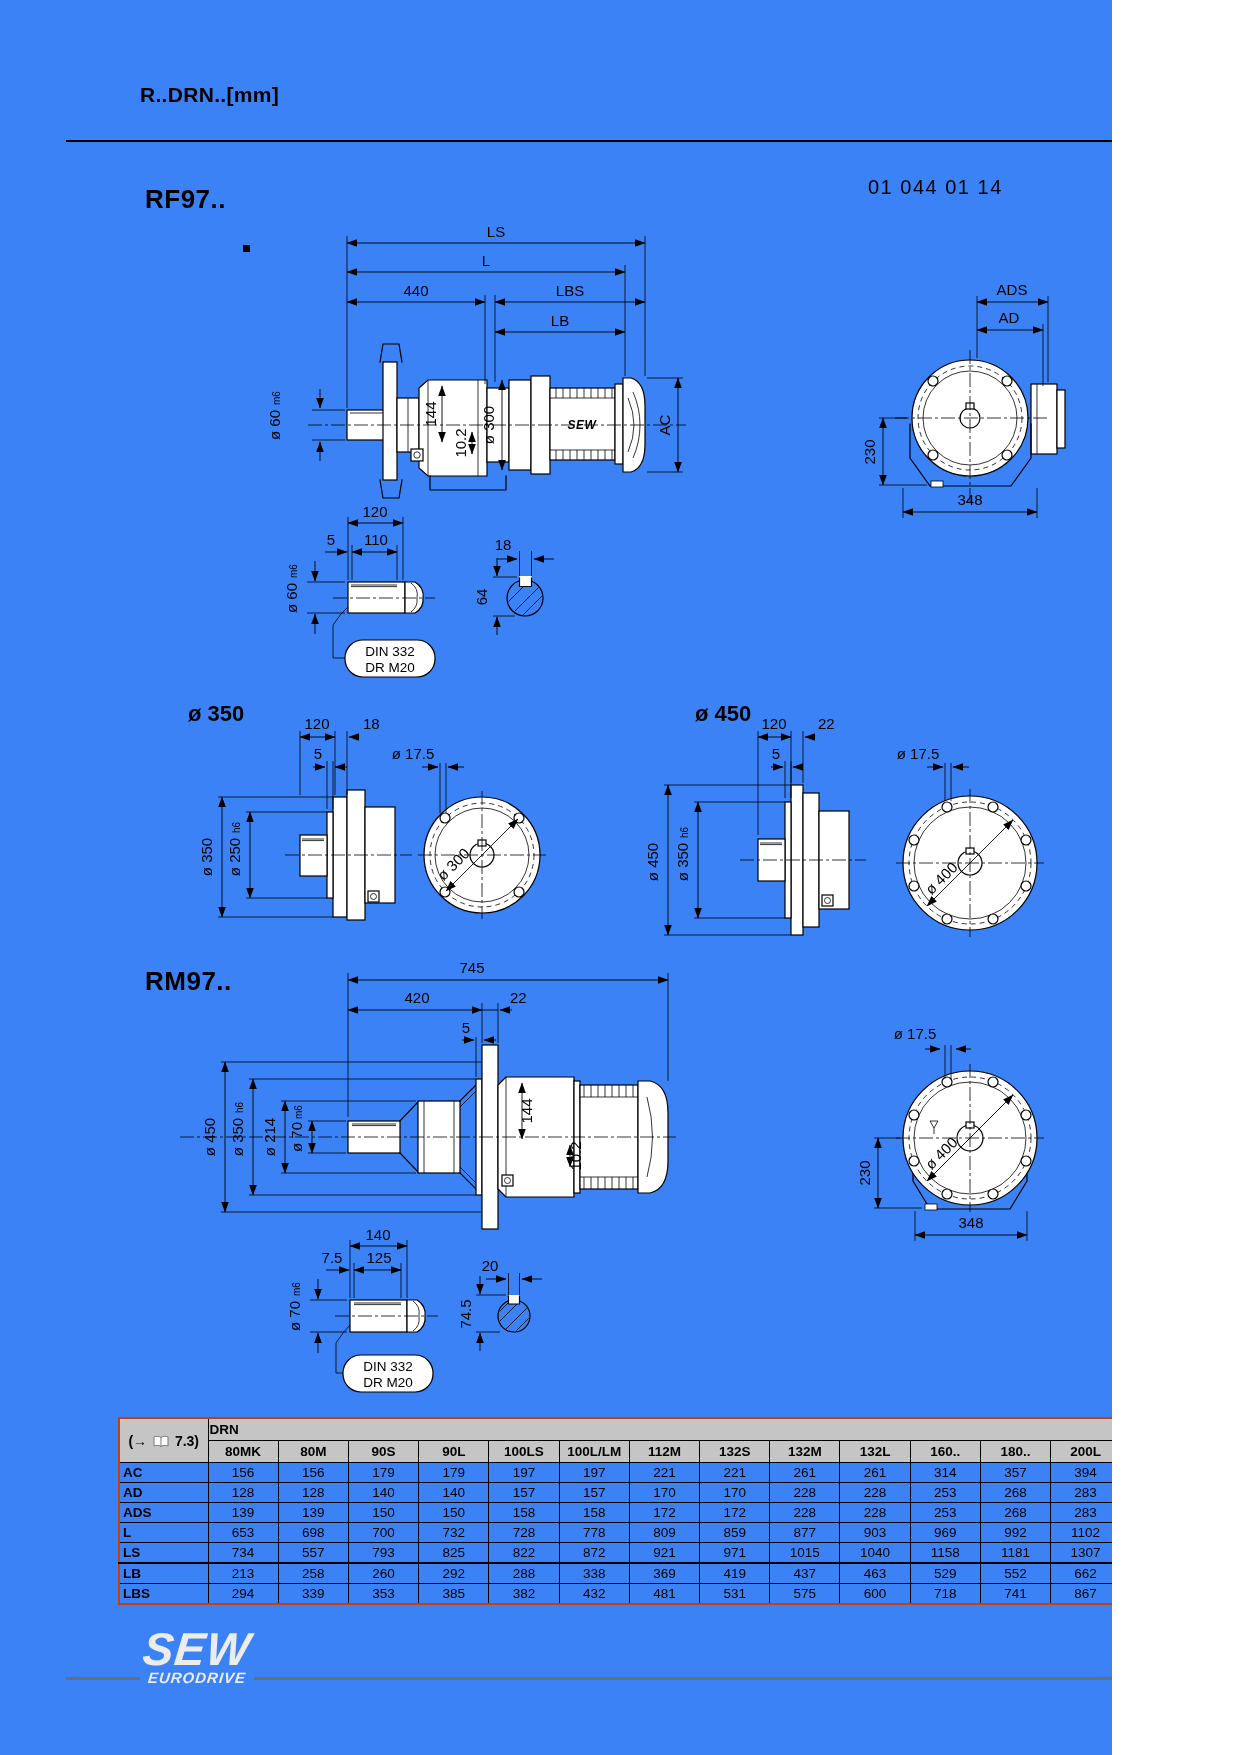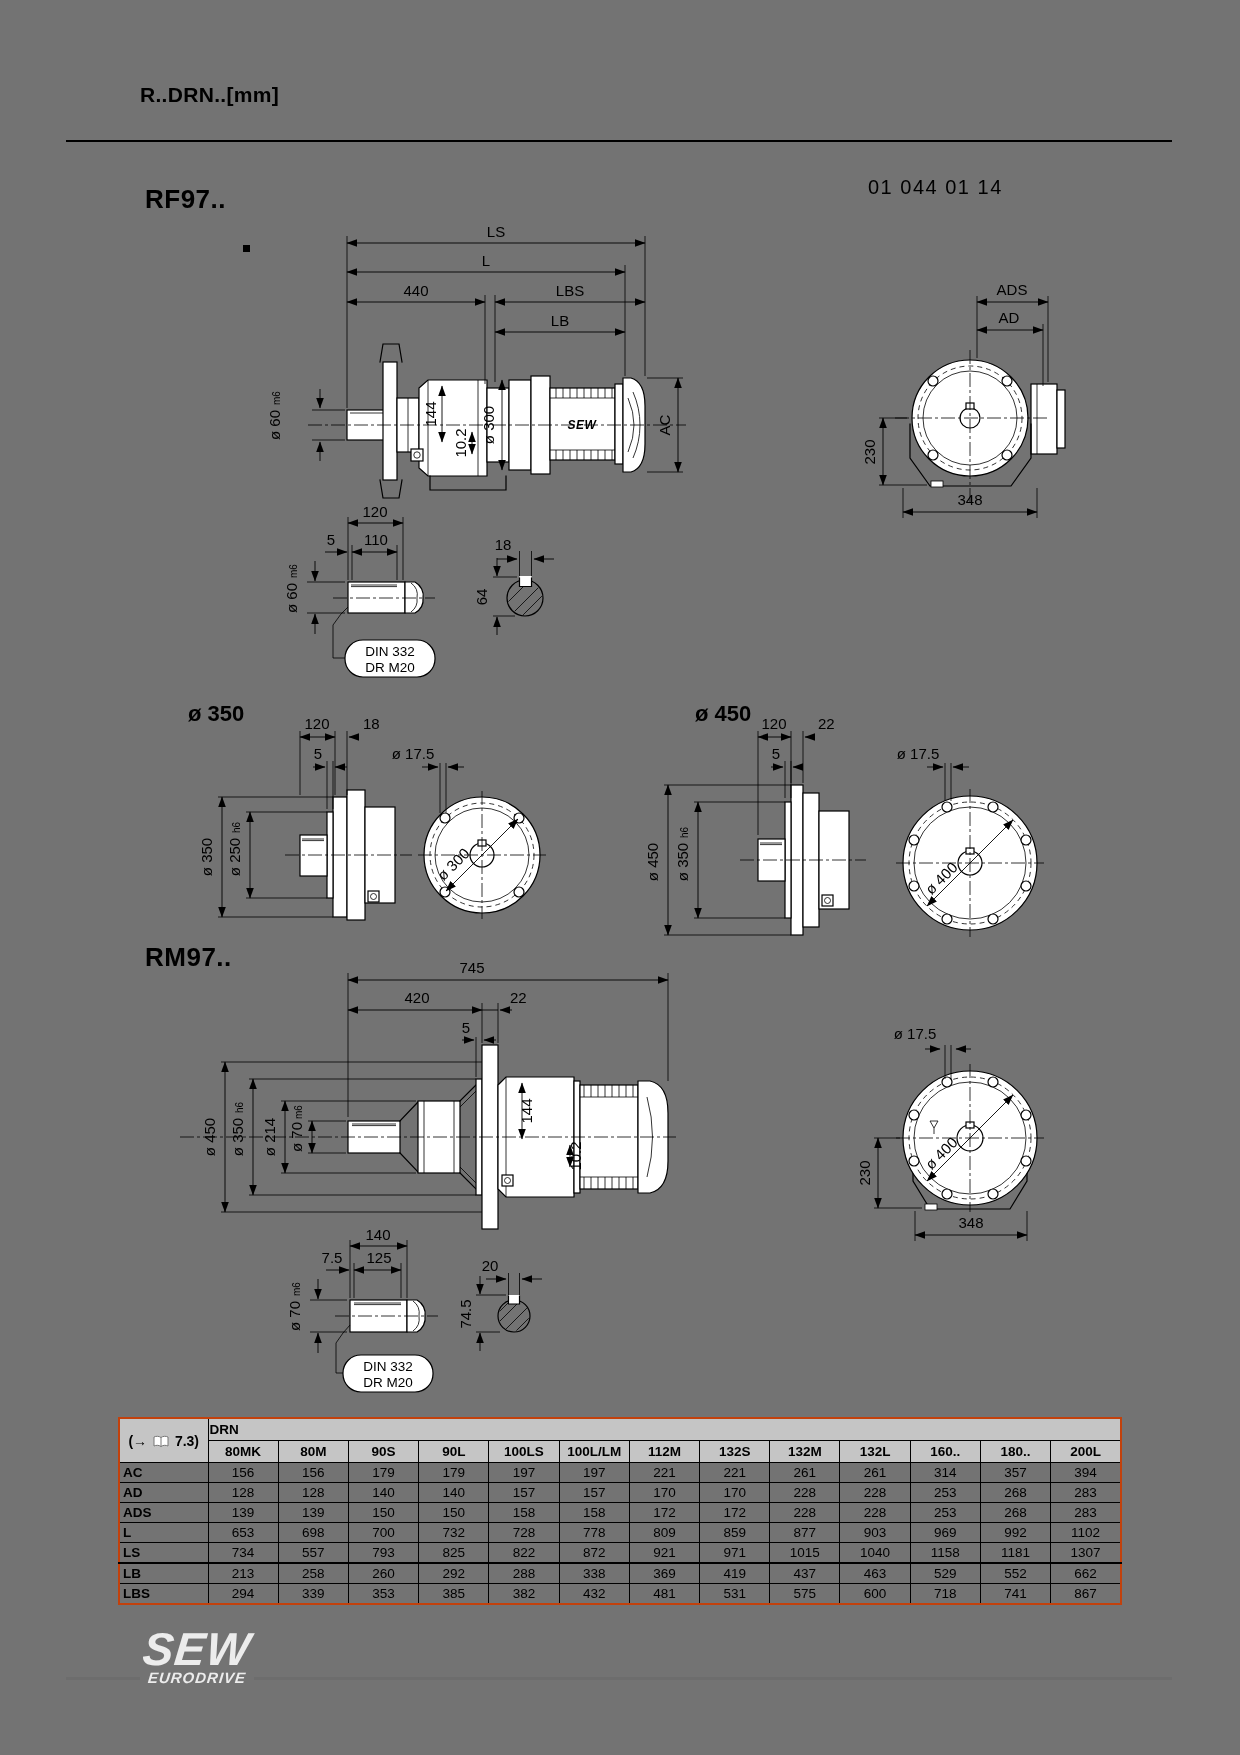--- a/index.html
+++ b/index.html
@@ -1,22 +1,22 @@
 <!DOCTYPE html>
 <html><head>
 <meta charset="utf-8">
 <style>
   html,body{margin:0;padding:0;background:#fff}
-  .page{position:relative;width:1240px;height:1755px;background:#737373;font-family:"Liberation Sans",sans-serif;color:#000;overflow:hidden}
+  .page{position:relative;width:1112px;height:1755px;background:#3b82f6;font-family:"Liberation Sans",sans-serif;color:#000;overflow:hidden}
   .h-title{position:absolute;left:140px;top:83px;font-size:21px;font-weight:bold;letter-spacing:.3px}
   .rule{position:absolute;left:66px;top:140px;width:1106px;height:1.6px;background:#000}
   .docnum{position:absolute;left:868px;top:176px;font-size:20px;font-weight:normal;letter-spacing:1.5px}
   .sec{position:absolute;font-size:26px;font-weight:bold;letter-spacing:.5px}
   .sec.rf{left:145px;top:184px}
-  .sec.rm{left:145px;top:942px}
+  .sec.rm{left:145px;top:966px}
   .bullet{position:absolute;left:243px;top:245px;width:7px;height:7px;background:#000}
   svg.d{position:absolute}
   svg .ln{stroke:#000;stroke-width:1.2;fill:none;stroke-linecap:square}
   svg .lt{stroke:#000;stroke-width:.8;fill:none}
   svg .cl{stroke:#000;stroke-width:.8;fill:none;stroke-dasharray:14 3 3 3}
   svg .dsh{stroke:#000;stroke-width:.8;fill:none;stroke-dasharray:5 4}
   svg .dim{stroke:#000;stroke-width:.9;fill:none}
   svg .wf{fill:#fff;stroke:#000;stroke-width:1.2}
   svg .wb{fill:#fff;stroke:none}
   svg text{font-family:"Liberation Sans",sans-serif;fill:#000}

